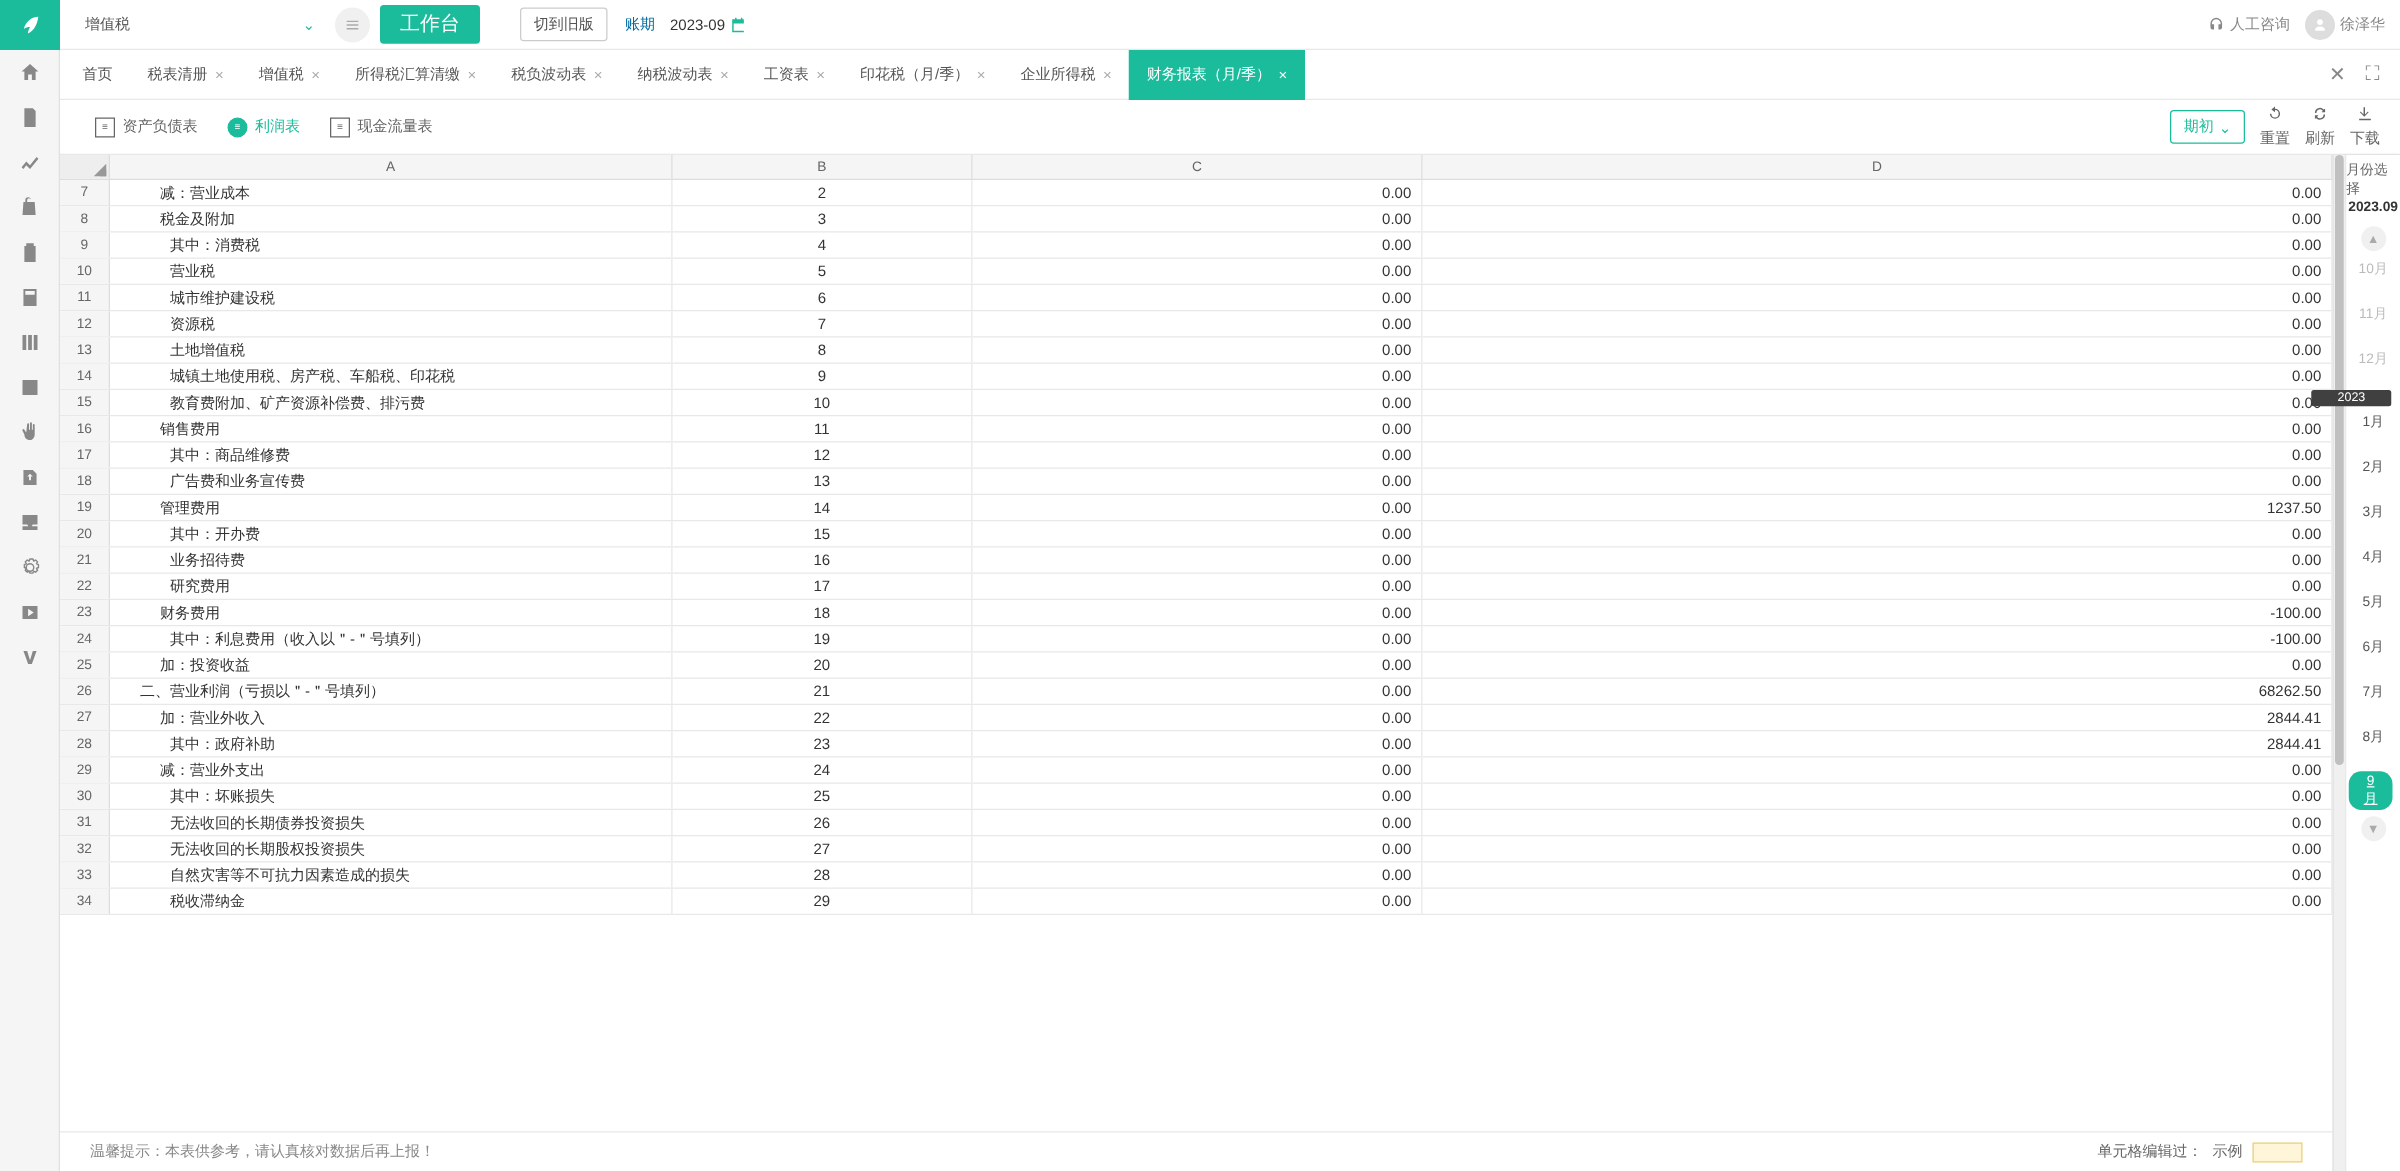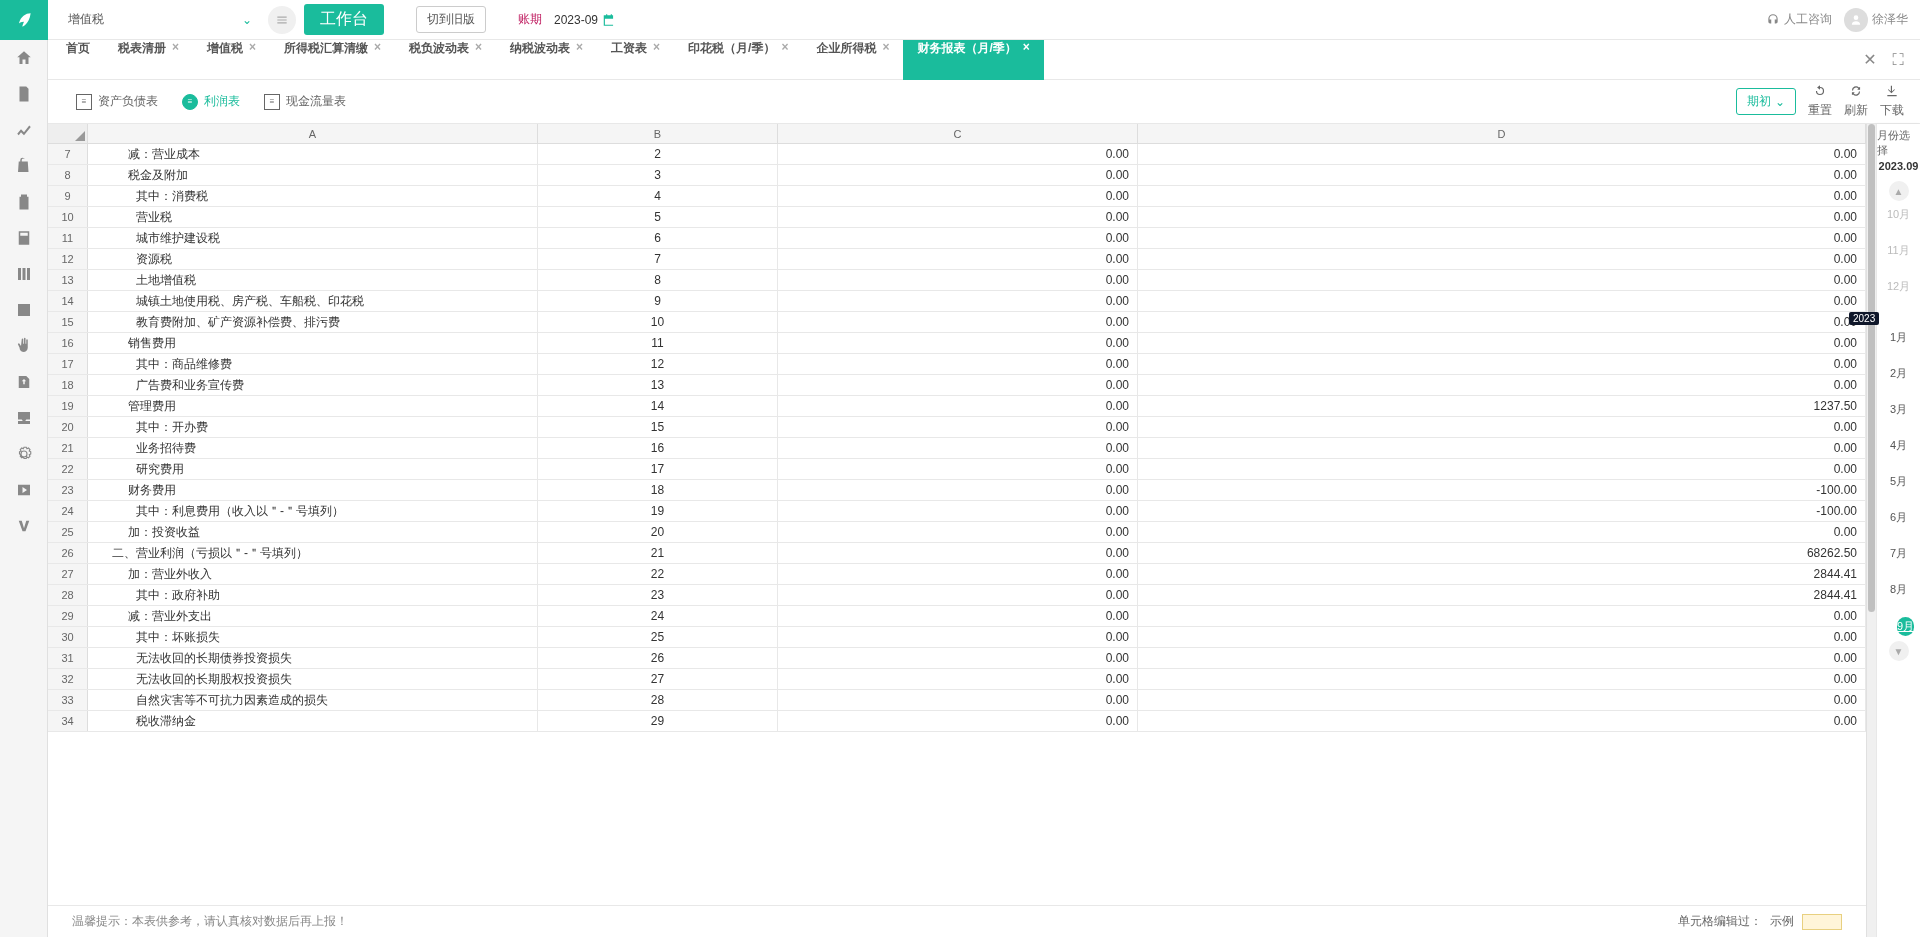--- a/index.html
+++ b/index.html
@@ -10,29 +10,29 @@
 .sidebar-logo svg { width: 20px; height: 20px; fill: #fff; }
 .sidebar-icon { width: 48px; height: 36px; display: flex; align-items: center; justify-content: center; color: #888; cursor: pointer; }
 .sidebar-icon svg { width: 18px; height: 18px; fill: currentColor; }
 .main { flex: 1; display: flex; flex-direction: column; min-width: 0; }
 .header { height: 40px; background: #fff; border-bottom: 1px solid #e8e8e8; display: flex; align-items: center; padding: 0 12px; gap: 8px; }
 .header-select { flex: 0 0 200px; display: flex; align-items: center; justify-content: space-between; padding: 0 8px; height: 28px; color: #555; cursor: pointer; }
 .header-select .chev { color: #1abc9c; }
 .icon-btn-circle { width: 28px; height: 28px; border-radius: 50%; background: #f0f0f0; display: flex; align-items: center; justify-content: center; color: #aaa; cursor: pointer; }
 .btn-primary { background: #1abc9c; color: #fff; border: none; padding: 5px 16px; border-radius: 3px; cursor: pointer; font-size: 16px; }
 .btn-outline { background: #fff; color: #555; border: 1px solid #ccc; padding: 4px 10px; border-radius: 3px; cursor: pointer; font-size: 12px; margin-left: 24px; }
-.header-label { color: #be185d; margin-left: 24px; }
+.header-label { color: #0369a1; margin-left: 6px; }
 .header-period { color: #333; margin-left: 4px; display: flex; align-items: center; gap: 4px; }
 .header-period svg { width: 14px; height: 14px; fill: #1abc9c; }
 .header-spacer { flex: 1; }
 .header-right { display: flex; gap: 12px; color: #888; }
 .header-right-item { display: flex; align-items: center; gap: 4px; cursor: pointer; }
 .avatar { width: 24px; height: 24px; border-radius: 50%; background: #ddd; display: flex; align-items: center; justify-content: center; color: #fff; }
 .tabs-bar { height: 40px; background: #fff; border-bottom: 1px solid #e8e8e8; display: flex; align-items: center; padding: 0 4px; position: relative; }
-.tab { padding: 0 14px; height: 40px; display: flex; gap: 6px; color: #555; cursor: pointer; position: relative; font-weight: bold; }
+.tab { padding: 0 14px; height: 40px; display: flex; align-items: center; gap: 6px; color: #555; cursor: pointer; position: relative; }
 .tab.active { background: #1abc9c; color: #fff; }
 .tab .close { color: #aaa; font-size: 12px; }
 .tab.active .close { color: #fff; }
 .tabs-right { margin-left: auto; display: flex; align-items: center; gap: 8px; padding-right: 8px; }
 .tabs-right .icon-plain { width: 20px; height: 20px; display: flex; align-items: center; justify-content: center; color: #888; cursor: pointer; font-size: 16px; }
 .subtabs { height: 44px; background: #fff; border-bottom: 1px solid #e8e8e8; display: flex; align-items: center; padding: 0 16px; gap: 0; }
 .subtab { padding: 6px 12px; display: flex; align-items: center; gap: 6px; color: #666; cursor: pointer; border-radius: 3px; }
 .subtab.active { color: #1abc9c; }
 .subtab-icon { width: 16px; height: 16px; border: 1px solid currentColor; display: flex; align-items: center; justify-content: center; font-size: 8px; }
 .subtab.active .subtab-icon { background: #1abc9c; color: #fff; border-color: #1abc9c; border-radius: 50%; }
@@ -58,22 +58,22 @@
 .footer { height: 32px; border-top: 1px solid #e8e8e8; display: flex; align-items: center; padding: 0 24px; gap: 32px; background: #fff; }
 .footer-left { color: #888; }
 .footer-right { margin-left: auto; display: flex; align-items: center; gap: 8px; color: #666; }
 .footer-swatch { width: 40px; height: 16px; background: #fff5d9; border: 1px solid #e8d080; }
 .month-panel { width: 44px; background: #fff; border-left: 1px solid #e8e8e8; display: flex; flex-direction: column; align-items: center; padding-top: 4px; font-size: 11px; box-shadow: -1px 0 3px rgba(0,0,0,0.05); }
 .month-title { color: #666; margin-bottom: 2px; font-size: 11px; }
 .month-current { color: #333; font-weight: bold; margin-bottom: 6px; }
 .month-arrow { width: 20px; height: 20px; border-radius: 50%; background: #f0f0f0; color: #aaa; display: flex; align-items: center; justify-content: center; margin: 3px 0; cursor: pointer; font-size: 10px; }
 .month-item { padding: 3px 0; color: #bbb; cursor: pointer; width: 100%; text-align: center; }
 .month-item.enabled { color: #555; }
-.month-item.active { background: #1abc9c; color: #fff; border-radius: 10px; margin: 2px 6px; width: auto; padding: 2px 0; text-decoration: underline; }
-.year-badge { position: absolute; left: -28px; background: #0f172a; color: #fff; font-size: 10px; padding: 1px 4px; border-radius: 2px; }
+.month-item.active { background: #1abc9c; color: #fff; border-radius: 10px; margin: 2px 6px; width: auto; padding: 2px 12px; text-decoration: underline; }
+.year-badge { position: absolute; left: -28px; background: #404040; color: #fff; font-size: 10px; padding: 1px 21px; border-radius: 2px; }
 .month-panel-wrap { position: relative; width: 100%; display: flex; flex-direction: column; align-items: flex-end; gap: 15px; }
 .scrollbar-v { width: 10px; background: #f0f0f0; border-left: 1px solid #e0e0e0; position: relative; }
 .scrollbar-thumb { position: absolute; top: 0; left: 1px; right: 1px; height: 60%; background: #c0c0c0; border-radius: 4px; }
 </style>
 </head>
 <body>
 
 <div class="app">
 
   <div class="sidebar">

